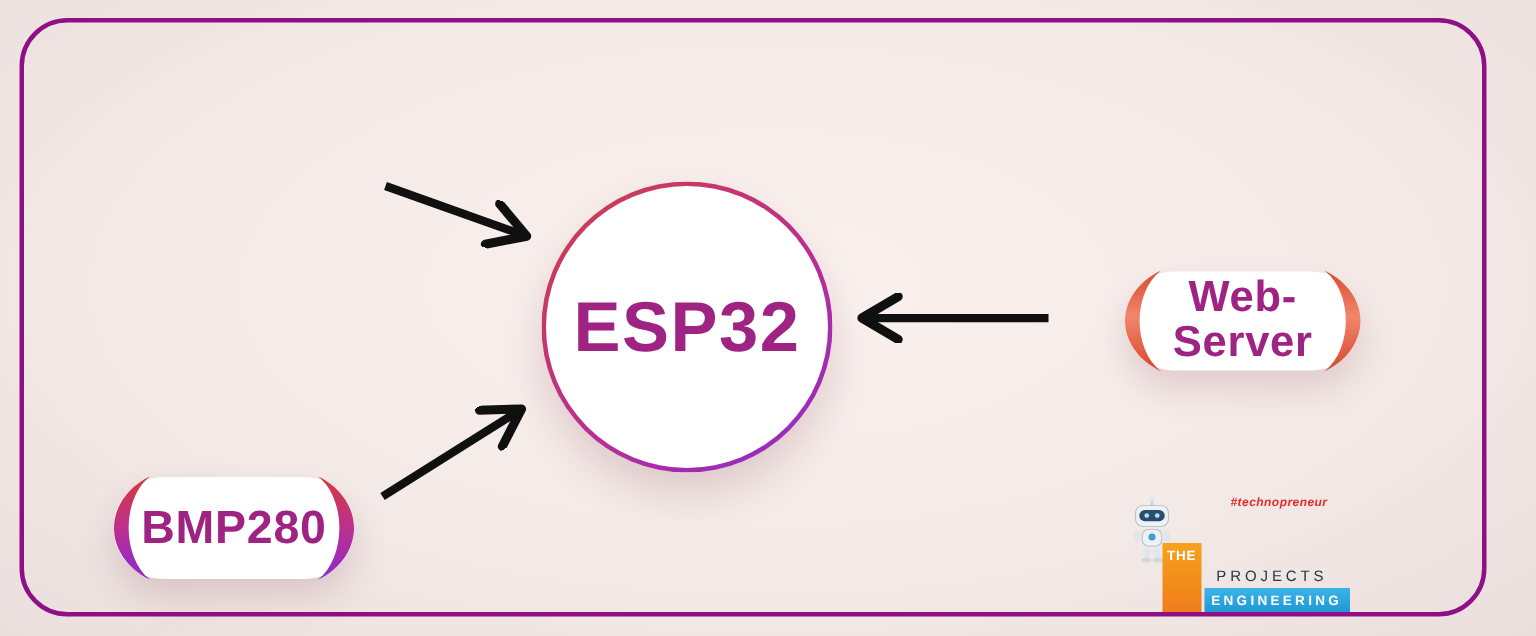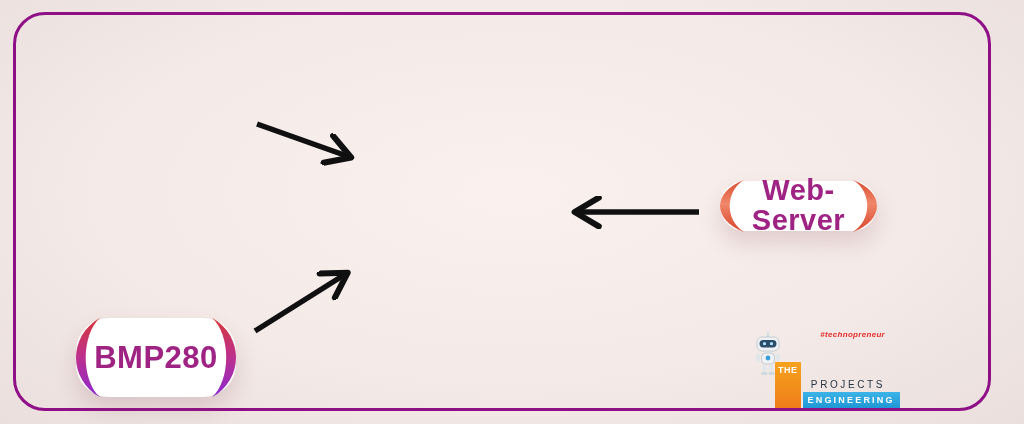--- a/index.html
+++ b/index.html
@@ -97,45 +97,48 @@
       <marker id="ah" viewBox="0 0 6 6" markerWidth="6" markerHeight="6" refX="4.2" refY="3" orient="auto">
         <path d="M0.6,0.4 L5,3 L0.6,5.6" fill="none" stroke="#101010" stroke-width="1.1" stroke-linecap="round" stroke-linejoin="round"></path>
       </marker>
     </defs>
     <line x1="257" y1="124" x2="347" y2="156" stroke="#101010" stroke-width="5.5" marker-end="url(#ah)"></line>
     <line x1="255" y1="331" x2="344" y2="275" stroke="#101010" stroke-width="5.5" marker-end="url(#ah)"></line>
     <line x1="699" y1="212" x2="579" y2="212" stroke="#101010" stroke-width="5.5" marker-end="url(#ah)"></line>
   </svg>
 
 
-  <div class="pill sensor" style="left:62px;top:318px;width:188px;height:79px;text-decoration:underline;">
+  <div class="pill sensor" style="left:62px;top:318px;width:188px;height:68px;text-decoration:underline;">
     <div class="pill-body"></div>
     <svg class="bracket left" viewBox="0 0 44 100" preserveAspectRatio="none">
         <use href="#crescent" fill="url(#gradPM)"></use>
       </svg>
     <svg class="bracket right" viewBox="0 0 44 100" preserveAspectRatio="none">
         <use href="#crescent" fill="url(#gradPM)"></use>
       </svg>
     <div class="pill-label">BMP280</div>
   </div>
 
-  <div class="pill web" style="left:706px;top:181px;width:185px;height:50px;">
+  <div class="pill web" style="left:736px;top:181px;width:185px;height:66px;">
     <div class="pill-body"></div>
     <svg class="bracket left" viewBox="0 0 44 100" preserveAspectRatio="none">
         <use href="#crescent" fill="url(#gradCoral)"></use>
       </svg>
     <svg class="bracket right" viewBox="0 0 44 100" preserveAspectRatio="none">
         <use href="#crescent" fill="url(#gradCoral)"></use>
       </svg>
     <div class="pill-label">
       <span>Web-</span>
       <span>Server</span>
     </div>
   </div>
 
+  <div class="circle">
+    <div class="pill-label">ESP32</div>
+  </div>
 
   <div class="logo">
     <svg class="robot" viewBox="0 0 30 46">
       <line x1="15" y1="4" x2="15" y2="8" stroke="#b9c4cc" stroke-width="1.2"></line>
       <circle cx="15" cy="3" r="2" fill="#dfe7ea"></circle>
       <rect x="4" y="7" width="22" height="14" rx="5" fill="#eef2f4" stroke="#b9c4cc" stroke-width="0.8"></rect>
       <rect x="6.5" y="10" width="17" height="7.5" rx="3.7" fill="#2c4d68"></rect>
       <circle cx="11.5" cy="13.7" r="1.6" fill="#aee0ff"></circle>
       <circle cx="18.5" cy="13.7" r="1.6" fill="#aee0ff"></circle>
       <rect x="8.5" y="23" width="13" height="11" rx="4" fill="#eef2f4" stroke="#b9c4cc" stroke-width="0.8"></rect>

